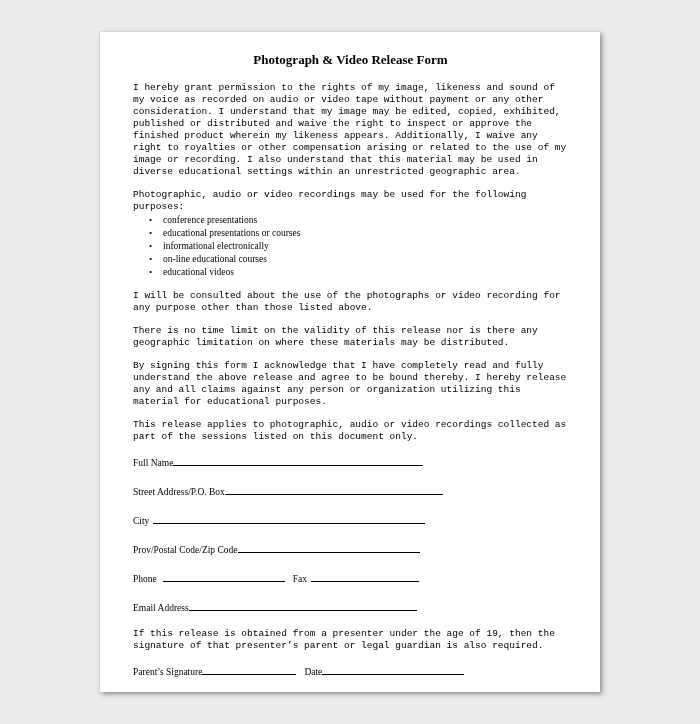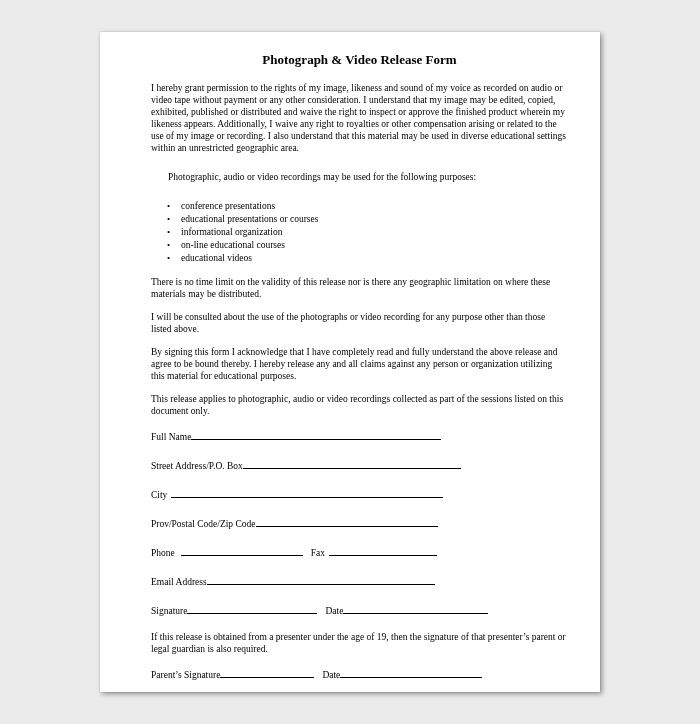--- a/index.html
+++ b/index.html
@@ -19,33 +19,33 @@
     position: absolute;
     left: 100px;
     top: 32px;
     width: 500px;
     height: 660px;
     background: #ffffff;
     box-shadow: 2px 2px 5px rgba(0,0,0,0.40), 0 0 1px rgba(0,0,0,0.25);
     box-sizing: border-box;
   }
   .inner {
-    padding: 20px 32px 0 51px;
+    padding: 20px 32px 0 33px;
     font-size: 9.5px;
     line-height: 12px;
   }
   .title {
     font-size: 13px;
     line-height: 15px;
     font-weight: bold;
     text-align: center;
     margin: 0 0 15px 0;
   }
-  p { margin: 0 0 11px 0; }
-  p.no-gap { margin: 17px; }
+  p { margin: 0 0 11px 0; font-family: Liberation Mono, monospace; }
+  p.no-gap { margin: 0; }
   ul.purposes {
     list-style: none;
     margin: 1px 0 11px 0;
     padding: 0;
   }
   ul.purposes li {
     position: relative;
     padding-left: 30px;
     line-height: 13px;
   }
@@ -86,29 +86,29 @@
   <div class="inner">
 
     <h1 class="title">Photograph &amp; Video Release Form</h1>
 
     <p>I hereby grant permission to the rights of my image, likeness and sound of my voice as recorded on audio or video tape without payment or any other consideration.  I understand that my image may be edited, copied, exhibited, published or distributed and waive the right to inspect or approve the finished product wherein my likeness appears. Additionally, I waive any right to royalties or other compensation arising or related to the use of my image or recording.  I also understand that this material may be used in diverse educational settings within an unrestricted geographic area.</p>
 
     <p class="no-gap">Photographic, audio or video recordings may be used for the following purposes:</p>
     <ul class="purposes">
       <li><span class="dot">•</span><span>conference presentations</span></li>
       <li><span class="dot">•</span><span>educational presentations or courses</span></li>
-      <li><span class="dot">•</span><span>informational organization</span></li>
+      <li><span class="dot">•</span><span>informational electronically</span></li>
       <li><span class="dot">•</span><span>on-line educational courses</span></li>
       <li><span class="dot">•</span><span>educational videos</span></li>
     </ul>
 
 
+    <p>I will be consulted about the use of the photographs or video recording for any purpose other than those listed above.</p>
+
     <p>There is no time limit on the validity of this release nor is there any geographic limitation on where these materials may be distributed.</p>
-
-    <p>I will be consulted about the use of the photographs or video recording for any purpose other than those listed above.</p>
 
     <p>By signing this form I acknowledge that I have completely read and fully understand the above release and agree to be bound thereby. I hereby release any and all claims against any person or organization utilizing this material for educational purposes.</p>
 
     <p>This release applies to photographic, audio or video recordings collected as part of the sessions listed on this document only.</p>
 
     <div class="frow">
       <span>Full Name</span><span class="fline w-fullname"></span>
     </div>
 
     <div class="frow">
@@ -124,23 +124,20 @@
     </div>
 
     <div class="frow">
       <span>Phone</span><span class="fline w-phone"></span><span class="mid-label">Fax</span><span class="fline w-fax"></span>
     </div>
 
     <div class="frow">
       <span>Email Address</span><span class="fline w-email"></span>
     </div>
 
-    <div class="frow">
-      <span>Signature</span><span class="fline w-sig"></span><span class="mid-label">Date</span><span class="fline w-date1"></span>
-    </div>
 
     <p>If this release is obtained from a presenter under the age of 19, then the signature of that presenter’s parent or legal guardian is also required.</p>
 
     <div class="frow">
       <span>Parent’s Signature</span><span class="fline w-psig"></span><span class="mid-label">Date</span><span class="fline w-date2"></span>
     </div>
 
   </div>
 </div>
 

